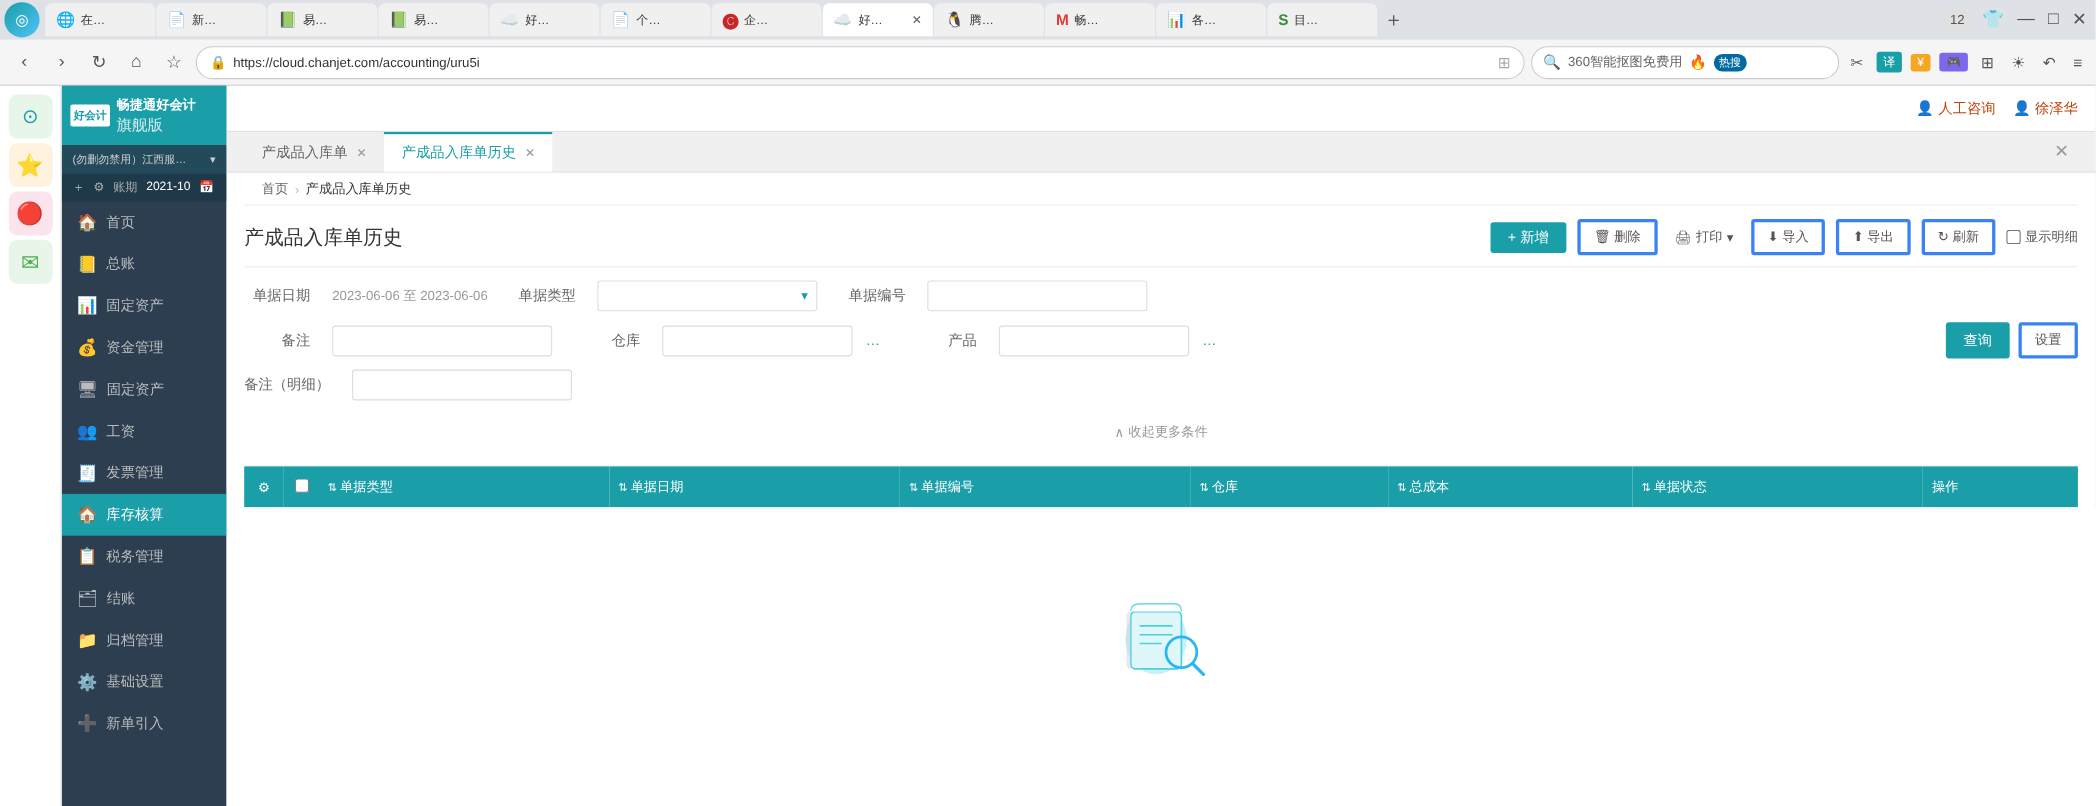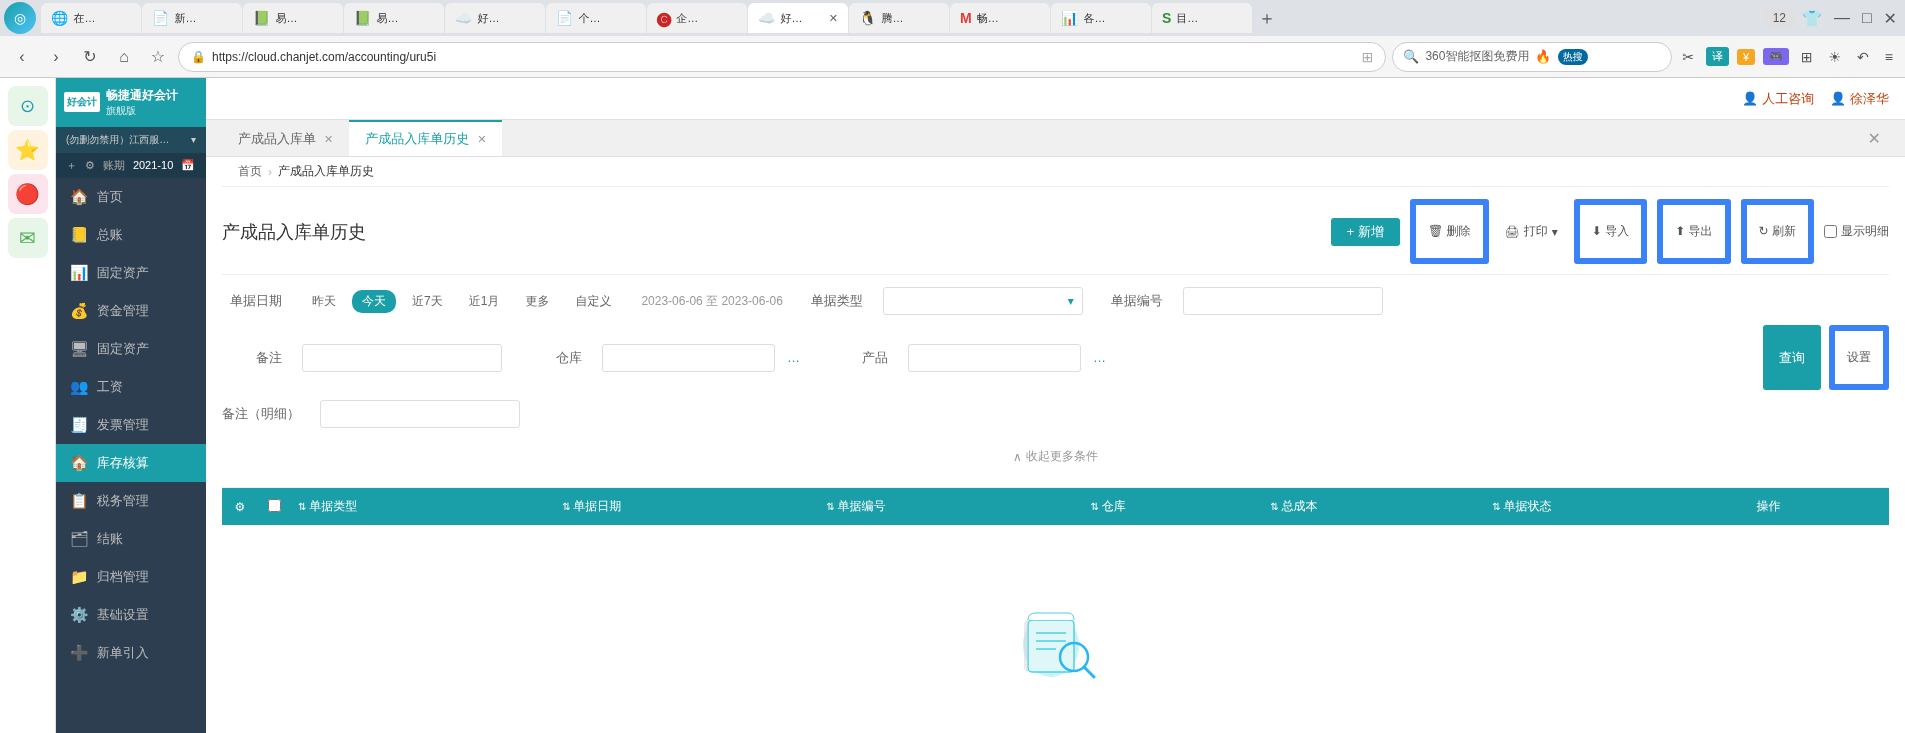--- a/index.html
+++ b/index.html
@@ -70,21 +70,21 @@
     .date-btn { padding: 3px 10px; font-size: 12px; color: #666; cursor: pointer; border: none; background: none; }
     .date-btn.active { background: #1a9fa8; color: #fff; border-radius: 10px; }
     .date-range { font-size: 12px; color: #999; }
     .filter-select { min-width: 160px; height: 28px; border: 1px solid #ddd; border-radius: 3px; padding: 0 8px; font-size: 12px; color: #333; display: flex; align-items: center; justify-content: space-between; cursor: pointer; background: #fff; }
     .filter-input { min-width: 200px; height: 28px; border: 1px solid #ddd; border-radius: 3px; padding: 0 8px; font-size: 12px; color: #333; }
     .filter-dots { color: #1a9fa8; cursor: pointer; padding: 0 8px; }
     .collapse-btn { display: flex; align-items: center; gap: 4px; color: #999; font-size: 12px; cursor: pointer; padding: 6px 0; text-align: center; }
 
     
     .btn-primary { background: #1a9fa8; color: #fff; border: none; padding: 5px 16px; border-radius: 3px; cursor: pointer; font-size: 13px; }
-    .btn-secondary { background: #fff; color: #555; border: 6px solid #3b82f6; padding: 18px 12px; border-radius: 3px; cursor: pointer; font-size: 12px; }
+    .btn-secondary { background: #fff; color: #555; border: 3px solid #3b82f6; padding: 5px 12px; border-radius: 3px; cursor: pointer; font-size: 12px; }
 
     
     .data-table { width: 100%; border-collapse: collapse; margin-top: 0; }
     .table-header { background: #1a9fa8; }
     .table-header th { color: #fff; padding: 10px 8px; font-size: 12px; font-weight: normal; text-align: left; white-space: nowrap; }
     .table-header th.sortable { cursor: pointer; }
     .table-header th.sortable::before { content: '⇅ '; font-size: 10px; }
     .table-header th.checkbox { width: 32px; text-align: center; }
     .table-header th.settings { width: 36px; text-align: center; }
     .table-header th.ops { text-align: left; }
@@ -218,21 +218,21 @@
 
 <div class="main-app">
 
   <div class="left-nav">
     <div class="left-nav-header">
       <div class="logo-box">
         <span style="font-size:10px;font-weight:bold;color:#1a9fa8;">好会计</span>
       </div>
       <div class="logo-text">
         <div style="font-size:12px;font-weight:bold;">畅捷通好会计</div>
-        <div style="font-size:10px;opacity:0.8;">旗舰版</div>
+        <div style="font-size:14px;opacity:0.8;">旗舰版</div>
       </div>
     </div>
 
     <div class="company-selector">
       <span style="font-size:10px;white-space:nowrap;overflow:hidden;text-overflow:ellipsis;max-width:110px;">(勿删勿禁用）江西服宝测试专用</span>
       <span style="font-size:10px;">▾</span>
     </div>
 
     <div style="background:#1e3a4a;padding:5px 10px;display:flex;align-items:center;gap:8px;font-size:11px;color:#aaa;">
       <span style="cursor:pointer;">＋</span>
@@ -351,28 +351,20 @@
             <input type="checkbox" style="">
             <span>显示明细</span>
           </label>
         </div>
       </div>
 
       <div class="filter-area">
 
         <div class="filter-row">
           <span class="filter-label">单据日期</span>
-          <div class="date-filters">
-            <button class="date-btn">昨天</button>
-            <button class="date-btn active">今天</button>
-            <button class="date-btn">近7天</button>
-            <button class="date-btn">近1月</button>
-            <button class="date-btn">更多</button>
-            <button class="date-btn">自定义</button>
-          </div>
           <span class="date-range">2023-06-06 至 2023-06-06</span>
 
           <span class="filter-label">单据类型</span>
           <div class="filter-select" style="min-width:200px;">
             <span></span>
             <span style="color:#1a9fa8;">▾</span>
           </div>
 
           <span class="filter-label">单据编号</span>
           <input class="filter-input" type="text" style="">

